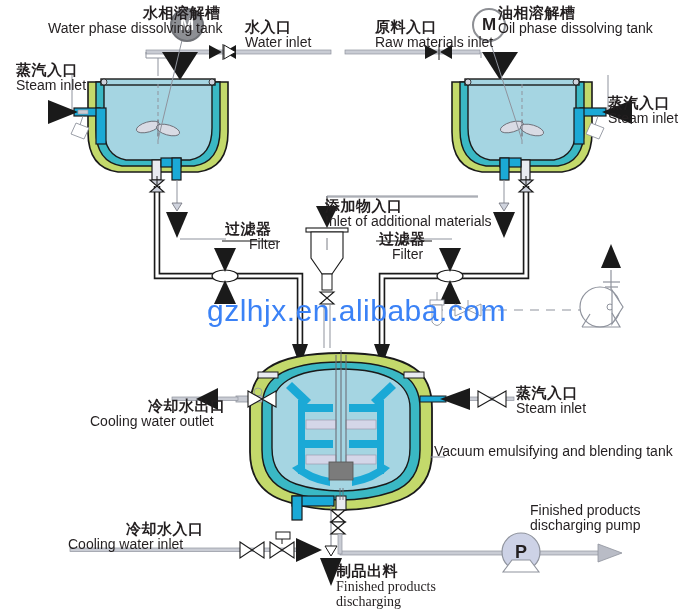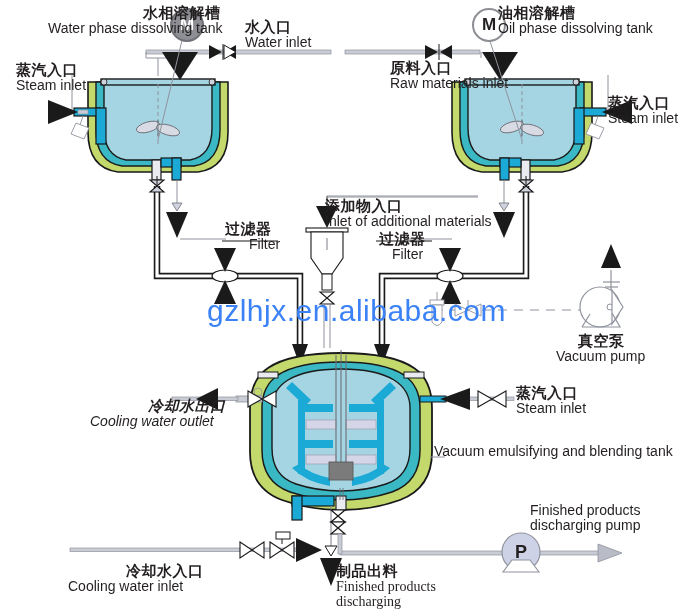--- a/index.html
+++ b/index.html
@@ -347,21 +347,21 @@
   <div class="lbl" style="left:498px;top:5px;">
     <div class="cn">油相溶解槽</div>
     <div class="en">Oil phase dissolving tank</div>
   </div>
 
   <div class="lbl" style="left:245px;top:19px;">
     <div class="cn">水入口</div>
     <div class="en">Water inlet</div>
   </div>
 
-  <div class="lbl" style="left:390px;top:19px;margin-top:41px;">
+  <div class="lbl" style="left:375px;top:19px;">
     <div class="cn">原料入口</div>
     <div class="en">Raw materials inlet</div>
   </div>
 
   <div class="lbl" style="left:16px;top:62px;">
     <div class="cn">蒸汽入口</div>
     <div class="en">Steam inlet</div>
   </div>
 
   <div class="lbl" style="left:608px;top:95px;">
@@ -377,40 +377,36 @@
   <div class="lbl" style="left:225px;top:221px;">
     <div class="cn">过滤器</div>
     <div class="en" style="margin-left:24px;">Filter</div>
   </div>
 
   <div class="lbl" style="left:379px;top:231px;">
     <div class="cn">过滤器</div>
     <div class="en" style="margin-left:13px;">Filter</div>
   </div>
 
-  <div class="lbl" style="left:556px;top:333px;">
-    <div class="cn" style="margin-left:22px;">真空泵</div>
-    <div class="en">Vacuum pump</div>
-  </div>
 
   <div class="lbl" style="left:516px;top:385px;">
     <div class="cn">蒸汽入口</div>
     <div class="en">Steam inlet</div>
   </div>
 
-  <div class="lbl" style="left:90px;top:398px;font-style:italic;">
+  <div class="lbl" style="left:90px;top:398px;">
     <div class="cn" style="margin-left:58px;">冷却水出口</div>
     <div class="en">Cooling water outlet</div>
   </div>
 
   <div class="lbl" style="left:434px;top:444px;">
     <div class="en">Vacuum emulsifying and blending tank</div>
   </div>
 
-  <div class="lbl" style="left:68px;top:521px;margin-top:42px;">
+  <div class="lbl" style="left:68px;top:521px;">
     <div class="cn" style="margin-left:58px;">冷却水入口</div>
     <div class="en">Cooling water inlet</div>
   </div>
 
   <div class="lbl" style="left:336px;top:563px;font-family:Liberation Serif, serif;">
     <div class="cn">制品出料</div>
     <div class="en">Finished products</div>
     <div class="en">discharging</div>
   </div>
 

